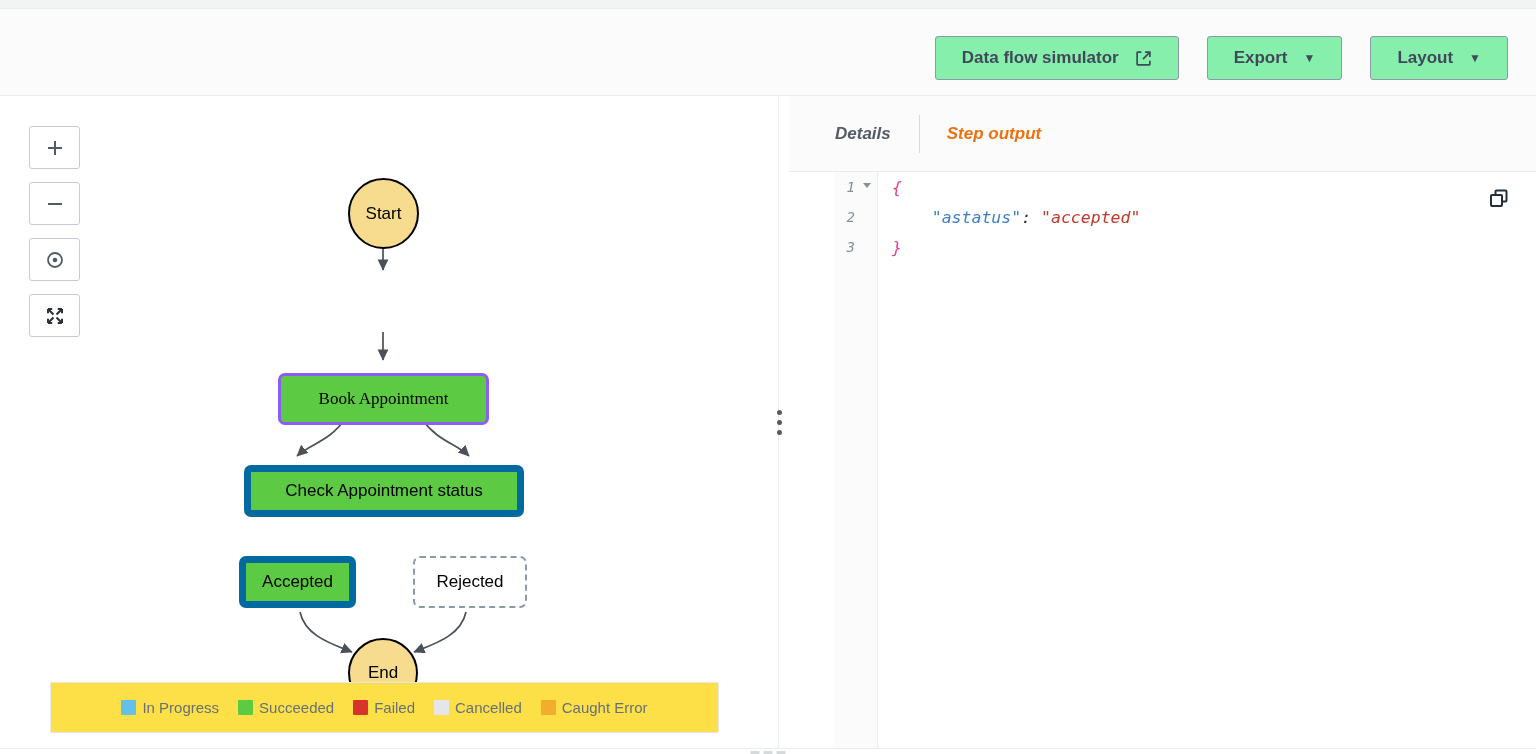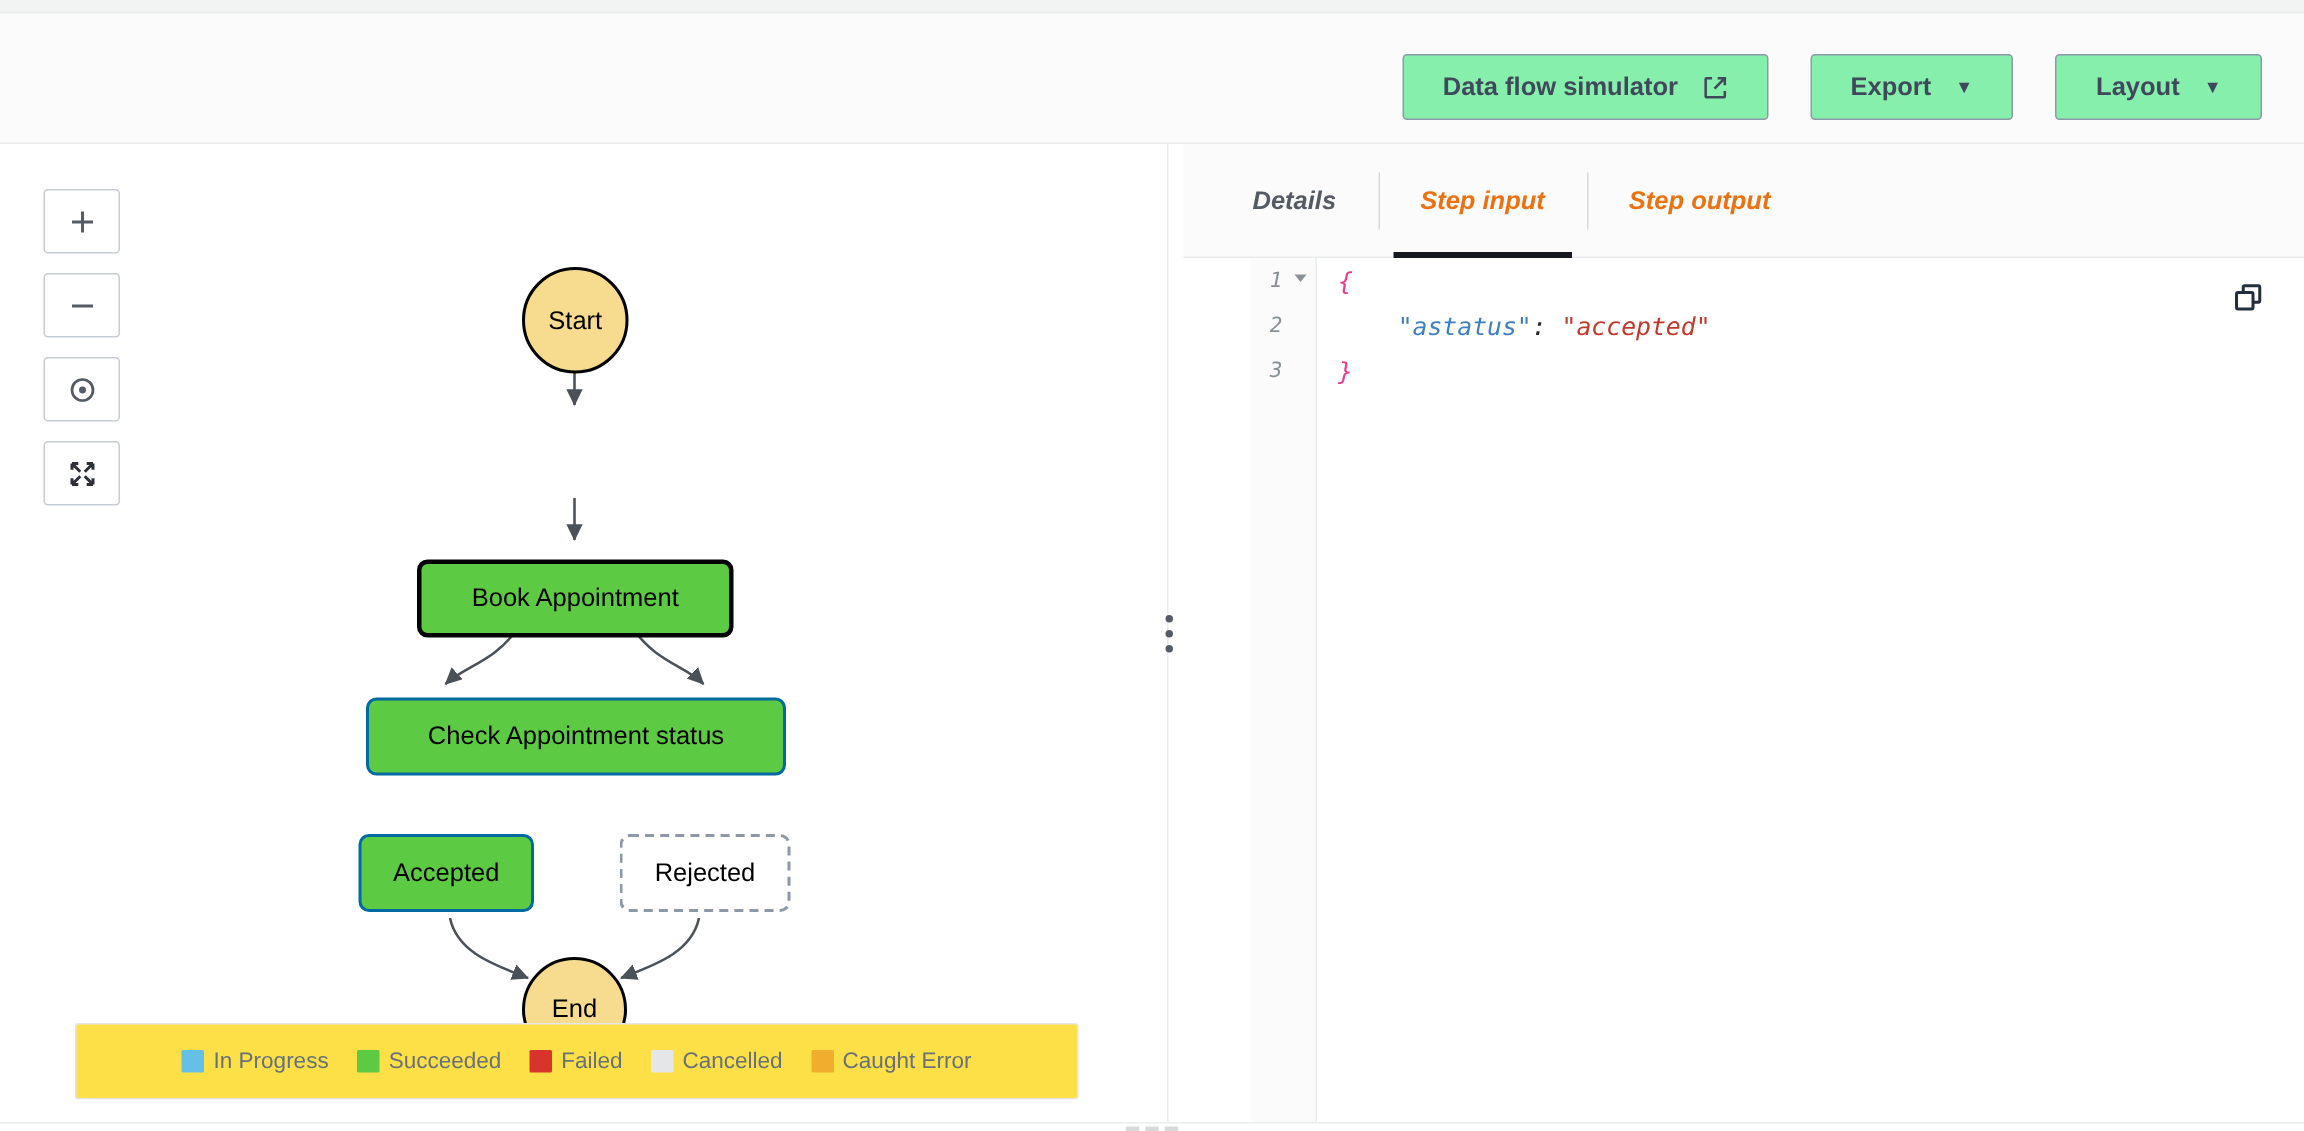--- a/index.html
+++ b/index.html
@@ -65,23 +65,23 @@
     display: flex; align-items: center; justify-content: center;
     font-size: 17px; color: #000000;
     text-align: center; cursor: pointer;
   }
   .node.circle {
     border-radius: 50%;
     background: #f7dc8f; border: 2px solid #000000;
   }
   .node.task {
     border-radius: 7px;
-    background: #5cca43; border: 2px solid #0369a1;
-  }
-  .node.task.selected { border: 3px solid #000000; }
+    background: #5cca43; border: 7px solid #0369a1;
+  }
+  .node.task.selected { border: 3px solid #8b5cf6; font-family: Liberation Serif, serif; }
   .node.skipped {
     border-radius: 7px; background: #ffffff;
     border: 2px dashed #8d99a8;
   }
 
   
   .legend {
     position: absolute; left: 50px; top: 586px;
     width: 669px; height: 51px;
     background: #fde047; border: 1px solid #e4e6e8; border-radius: 2px;
@@ -311,23 +311,20 @@
         <i></i>
     </span>
   </div>
 
   <div class="panel">
 
     <div class="tabs">
       <div class="tab inactive">
         <span>Details</span>
       </div>
-      <div class="tab active">
-        <span>Step input</span>
-      </div>
       <div class="tab">
         <span>Step output</span>
       </div>
     </div>
 
     <div class="code-wrap">
       <div class="gutter">
         <div class="ln">
           <span>1</span>
           <span class="fold"></span>

